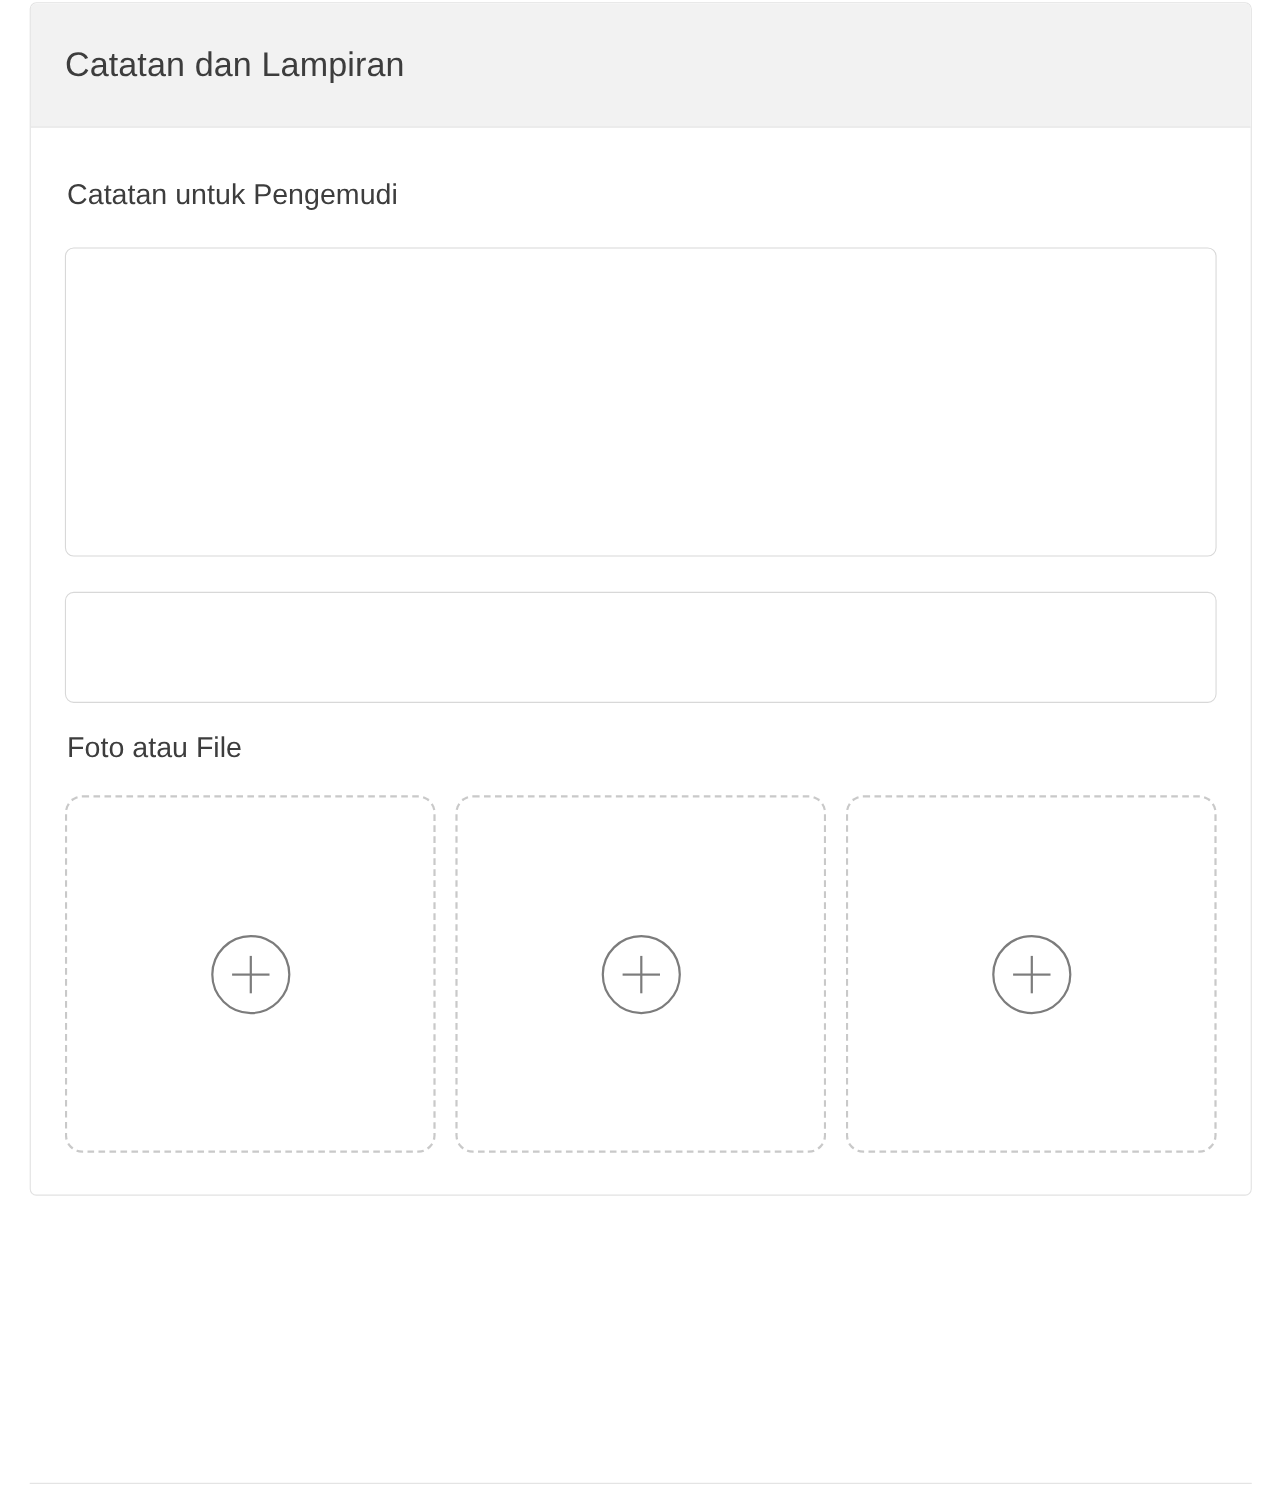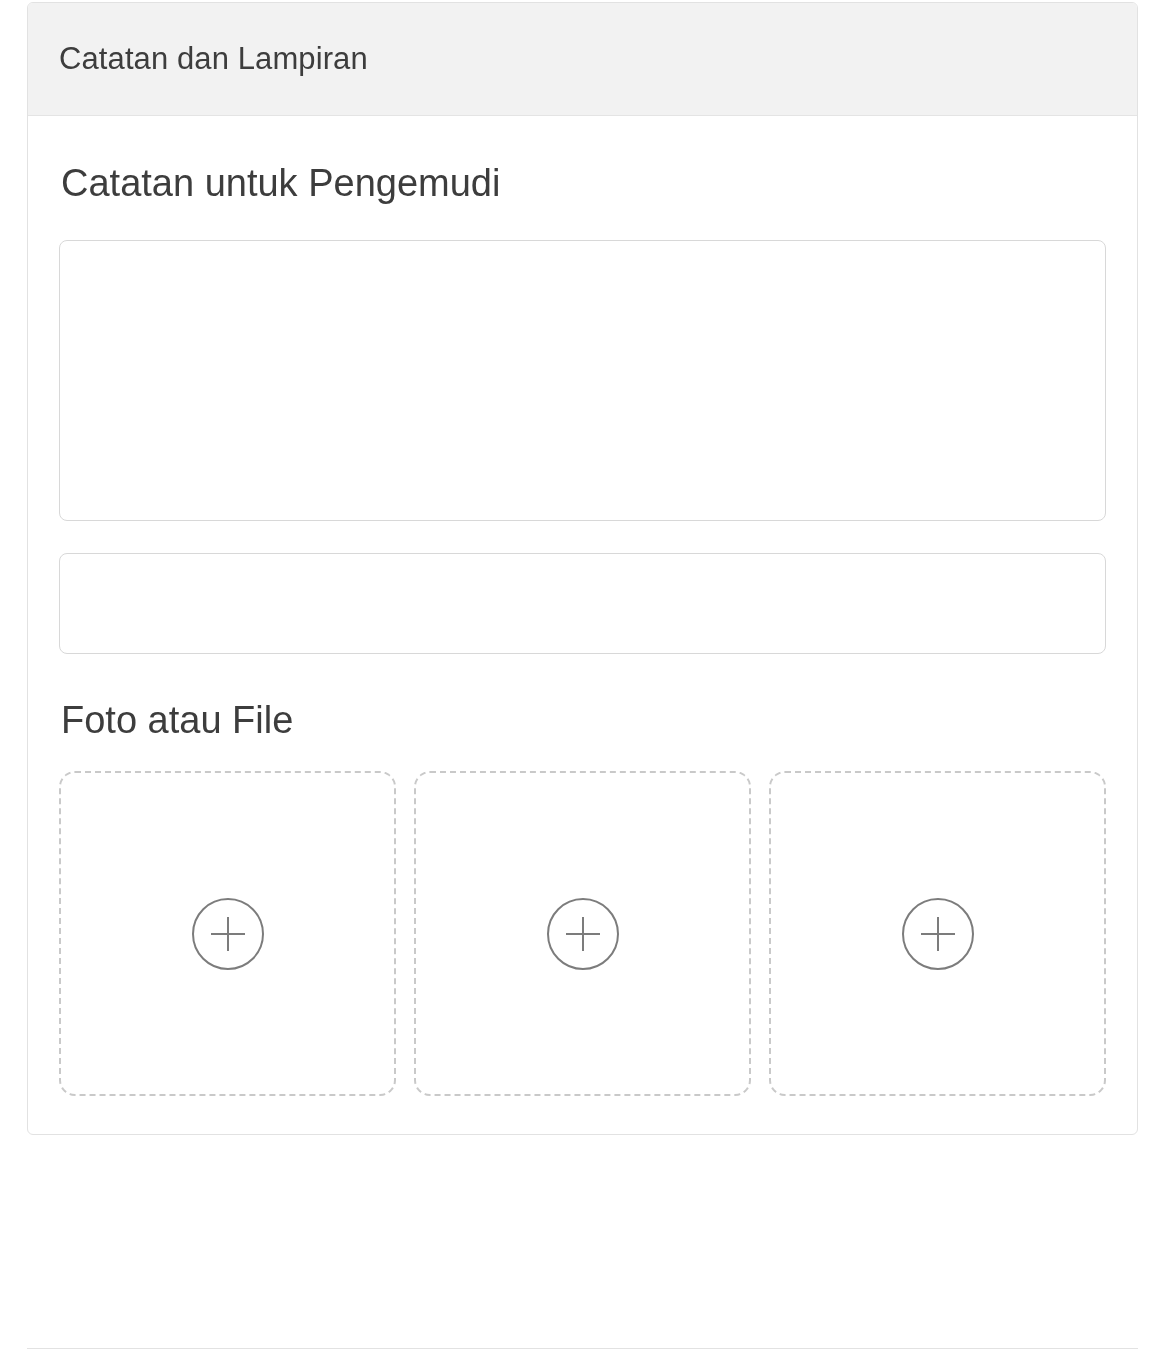--- a/index.html
+++ b/index.html
@@ -52,21 +52,21 @@
     color: #3d3d3d;
     letter-spacing: 0.1px;
   }
 
   .card-body {
     padding: 31px 31px 38px 31px;
     box-sizing: border-box;
   }
 
   .field-label {
-    font-size: 38px;
+    font-size: 26px;
     font-weight: 400;
     color: #3d3d3d;
     line-height: 1.2;
     margin: 18px 0 0 2px;
   }
 
   .field-label.first {
     margin-top: 14px;
   }
 
@@ -101,21 +101,21 @@
     font-family: "Liberation Sans", sans-serif;
     font-size: 26px;
     color: #3d3d3d;
     outline: none;
     display: block;
   }
 
   .input-box::placeholder { color: #b9b9b9; }
 
   .label-job { margin-top: 54px; }
-  .label-foto { margin-top: 44px; }
+  .label-foto { margin-top: 25px; }
 
   .uploads {
     margin-top: 28px;
     display: flex;
     gap: 18px;
   }
 
   .upload-slot {
     width: 337px;
     height: 325px;

